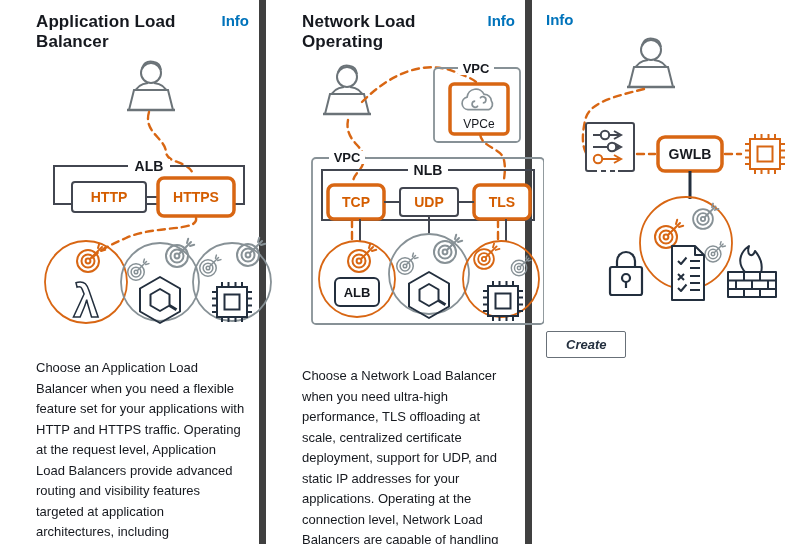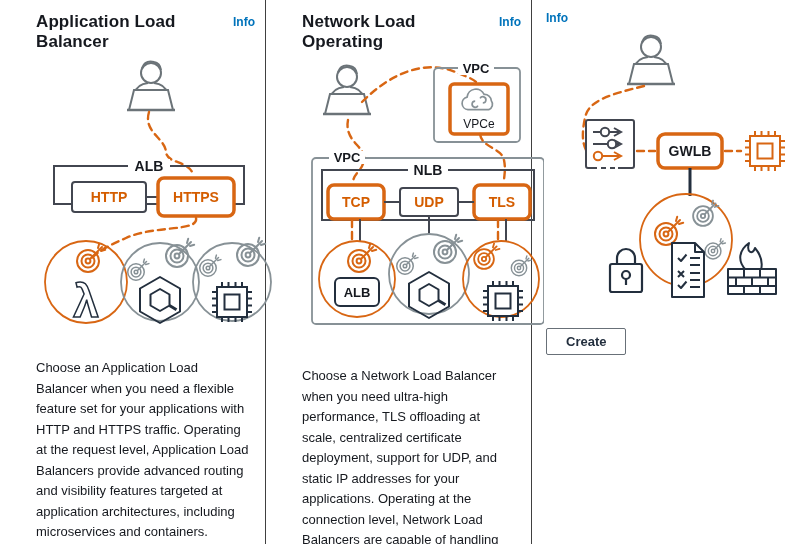--- a/index.html
+++ b/index.html
@@ -1,27 +1,27 @@
 <!DOCTYPE html>
 <html><head>
 <meta charset="utf-8">
 <style>
   html,body{margin:0;padding:0;background:#fff;}
   body{width:800px;height:544px;overflow:hidden;font-family:"Liberation Sans",sans-serif;color:#16191f;}
   .board{display:flex;width:800px;height:544px;}
   .col{width:266px;box-sizing:border-box;padding:12px 10px 0 14px;}
-  .col.divided{border-right:1px solid #404040;padding-left:36px;}
+  .col.divided{border-right:7px solid #404040;padding-left:36px;}
   .col-header{display:flex;align-items:baseline;gap:8px;margin-bottom:2px;}
   .title{font-size:17px;font-weight:bold;color:#16191f;letter-spacing:.1px;}
-  .info-link{font-size:12px;font-weight:bold;color:#0073bb;text-decoration:none;cursor:pointer;position:relative;top:-1px;}
+  .info-link{font-size:15px;font-weight:bold;color:#0073bb;text-decoration:none;cursor:pointer;position:relative;top:-1px;}
   .diagram{display:block;}
   .desc{font-size:13px;line-height:1.58;margin:6px 4px 8px 0;color:#16191f;}
   .create-btn{display:inline-block;background:#fff;border:1px solid #687078;border-radius:2px;
     color:#232f3e;font-weight:bold;font-size:13px;font-family:"Liberation Sans",sans-serif;
-    padding:5px 19px;cursor:pointer;margin-top:2px;}
+    padding:5px 19px;cursor:pointer;margin-top:2px;font-style:italic;}
   svg text{font-family:"Liberation Sans",sans-serif;}
   .lbl-grp{font-size:14px;font-weight:bold;fill:#16191f;}
   .lbl-grp-sm{font-size:13px;font-weight:bold;fill:#16191f;}
   .lbl-proto{font-size:14px;font-weight:bold;fill:#d45d00;}
   .lbl-dark{font-size:13px;font-weight:bold;fill:#16191f;}
   .lbl-plain{font-size:12px;fill:#16191f;}
   .dash{stroke:#d86613;stroke-width:2.4;fill:none;stroke-dasharray:7 5;stroke-linecap:round;}
   .solid-dark{stroke:#424650;fill:none;}
 </style>
 </head>

